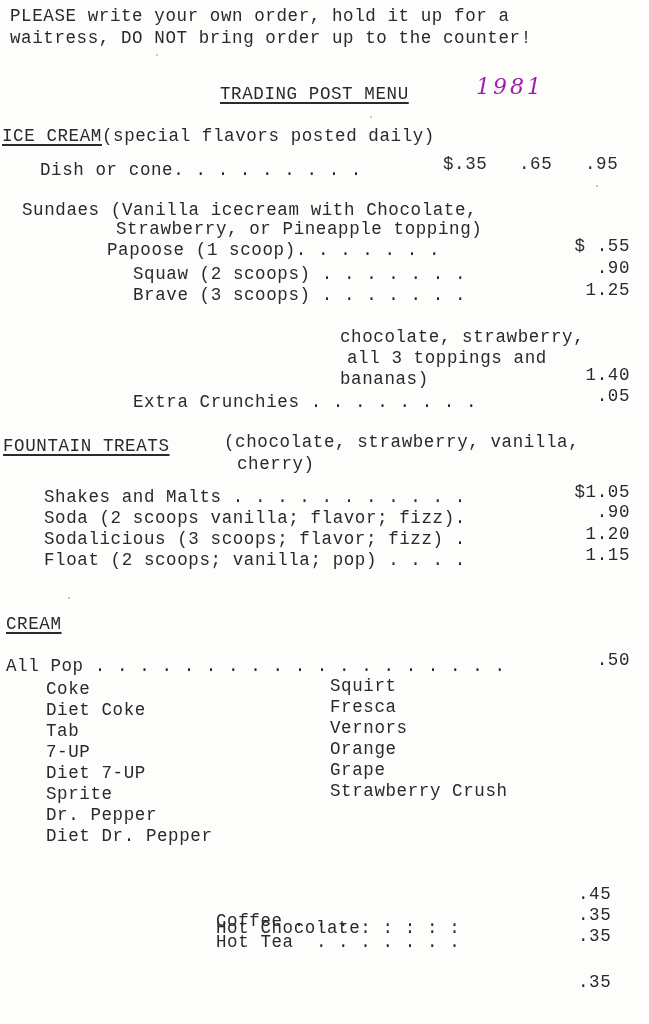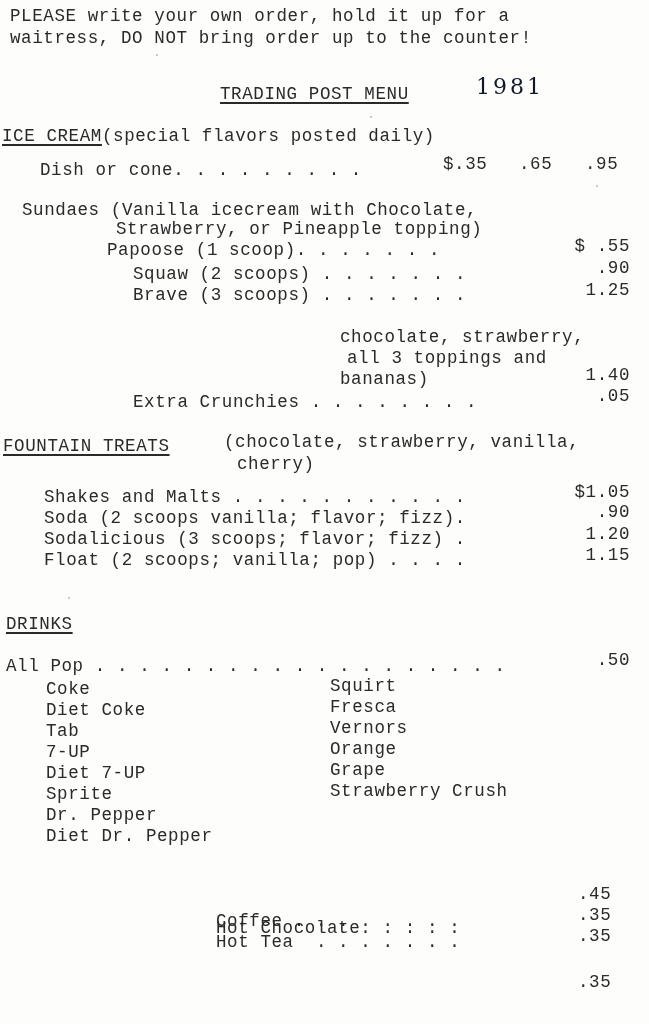--- a/index.html
+++ b/index.html
@@ -9,22 +9,22 @@
       background: #fdfdfc;
       font-family: "Liberation Mono", "DejaVu Sans Mono", monospace;
       color: #2a2a2a;
       font-size: 17.5px;
       letter-spacing: 0.6px;
     }
     .t { position: absolute; white-space: pre; line-height: 21px; }
     .u { text-decoration: underline; text-decoration-thickness: 1.5px; text-underline-offset: 3px; }
     .r { text-align: right; }
     .hand {
-      position: absolute; font-family: "DejaVu Serif", serif; 
-      color: #0f172a; font-size: 22px; letter-spacing: 3px;
+      position: absolute; font-family: "DejaVu Serif", serif; font-style: italic;
+      color: #a21caf; font-size: 22px; letter-spacing: 3px;
     }
     .speck { position: absolute; width: 2px; height: 2px; background: #888; border-radius: 1px; opacity: .6; }
   </style>
 </head>
 <body>
 
 <div class="page">
 
   <div class="t" style="left:10px; top:6px;">PLEASE write your own order, hold it up for a</div>
   <div class="t" style="left:10px; top:28px;">waitress, DO NOT bring order up to the counter!</div>
@@ -68,21 +68,21 @@
 
   <div class="t" style="left:44px; top:508px;">Soda (2 scoops vanilla; flavor; fizz).</div>
   <div class="t r" style="left:520px; width:110px; top:502px;">.90</div>
 
   <div class="t" style="left:44px; top:529px;">Sodalicious (3 scoops; flavor; fizz) .</div>
   <div class="t r" style="left:520px; width:110px; top:524px;">1.20</div>
 
   <div class="t" style="left:44px; top:550px;">Float (2 scoops; vanilla; pop) . . . .</div>
   <div class="t r" style="left:520px; width:110px; top:545px;">1.15</div>
 
-  <div class="t u" style="left:6px; top:614px;">DRINKS</div>
+  <div class="t u" style="left:6px; top:614px;">CREAM</div>
 
   <div class="t" style="left:6px; top:656px;">All Pop . . . . . . . . . . . . . . . . . . .</div>
   <div class="t r" style="left:520px; width:110px; top:650px;">.50</div>
 
   <div class="t" style="left:46px; top:679px;">Coke</div>
   <div class="t" style="left:46px; top:700px;">Diet Coke</div>
   <div class="t" style="left:46px; top:721px;">Tab</div>
   <div class="t" style="left:46px; top:742px;">7-UP</div>
   <div class="t" style="left:46px; top:763px;">Diet 7-UP</div>
   <div class="t" style="left:46px; top:784px;">Sprite</div>

